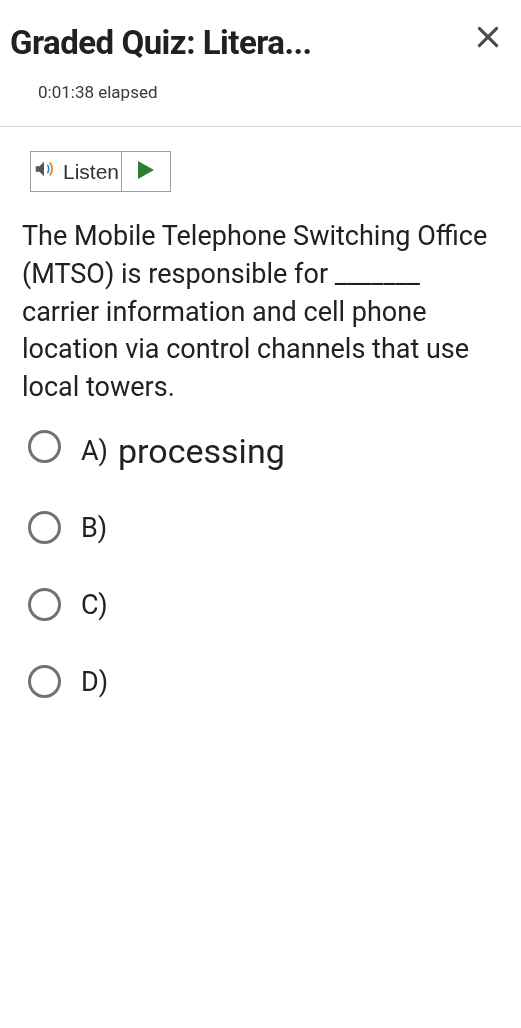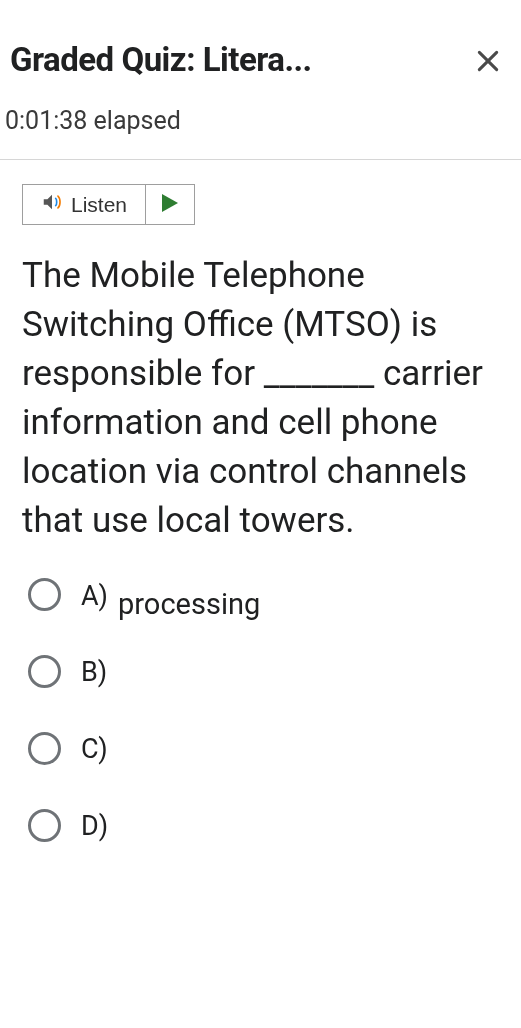--- a/index.html
+++ b/index.html
@@ -9,82 +9,82 @@
     }
     body {
       font-family: -apple-system, BlinkMacSystemFont, "Segoe UI", Roboto, Helvetica, Arial, sans-serif;
       width: 521px;
       background: #fff;
       color: #202122;
     }
     .header {
       display: flex;
       justify-content: space-between;
-      align-items: flex-start;
+      align-items: flex-end;
       padding: 16px 10px 4px 10px;
-      margin-top: 24px;
     }
     .page-title {
       font-size: 33px;
       font-weight: 700;
       letter-spacing: -0.5px;
       white-space: nowrap;
       overflow: hidden;
       text-overflow: ellipsis;
     }
     .close-icon {
       font-size: 32px;
       color: #4a4a4a;
       cursor: pointer;
       padding: 4px 10px;
     }
     .elapsed {
-      font-size: 25px;
+      font-size: 17px;
       color: #3a3a3a;
-      padding: 16px 22px 24px 5px;
+      padding: 16px 22px 24px 38px;
     }
     .divider {
       border: none;
       border-top: 1px solid #d6d6d6;
       margin: 0;
     }
     .content {
       padding: 24px 20px 0 22px;
     }
     .listen-row {
       display: flex;
       align-items: stretch;
       margin-bottom: 26px;
     }
     .listen-button {
       display: flex;
       align-items: center;
       border: 1px solid #9e9e9e;
       background: #fff;
-      padding: 6px 18px;
+      padding: 6px 2px;
       font-size: 21px;
       color: #333;
       cursor: pointer;
       gap: 8px;
+      margin-left: 8px;
     }
     .play-button {
       display: flex;
       align-items: center;
       justify-content: center;
       border: 1px solid #9e9e9e;
       border-left: none;
       background: #fff;
       padding: 0 16px;
       cursor: pointer;
     }
     .question-text {
-      font-size: 35px;
+      font-size: 27px;
       line-height: 1.4;
       color: #202122;
-      margin-bottom: 32px;
+      margin-bottom: 20px;
     }
     .options {
       padding-left: 6px;
     }
     .option {
       display: flex;
       align-items: baseline;
       margin-bottom: 44px;
       cursor: pointer;
     }
@@ -98,24 +98,24 @@
       align-self: center;
     }
     .option-letter {
       font-size: 27px;
       color: #202122;
       margin-right: 10px;
       position: relative;
       top: 1px;
     }
     .option-text {
-      font-size: 29px;
+      font-size: 34px;
       color: #202122;
       position: relative;
-      top: 10px;
+      top: 4px;
     }
   </style>
 </head>
 <body>
 
 <div class="header">
   <div class="page-title">Graded Quiz: Litera...</div>
   <div class="close-icon">
     <svg width="26" height="26" viewBox="0 0 24 24" fill="none" stroke="#4a4a4a" stroke-width="2.8" stroke-linecap="round">
       <line x1="4" y1="4" x2="20" y2="20"></line>

